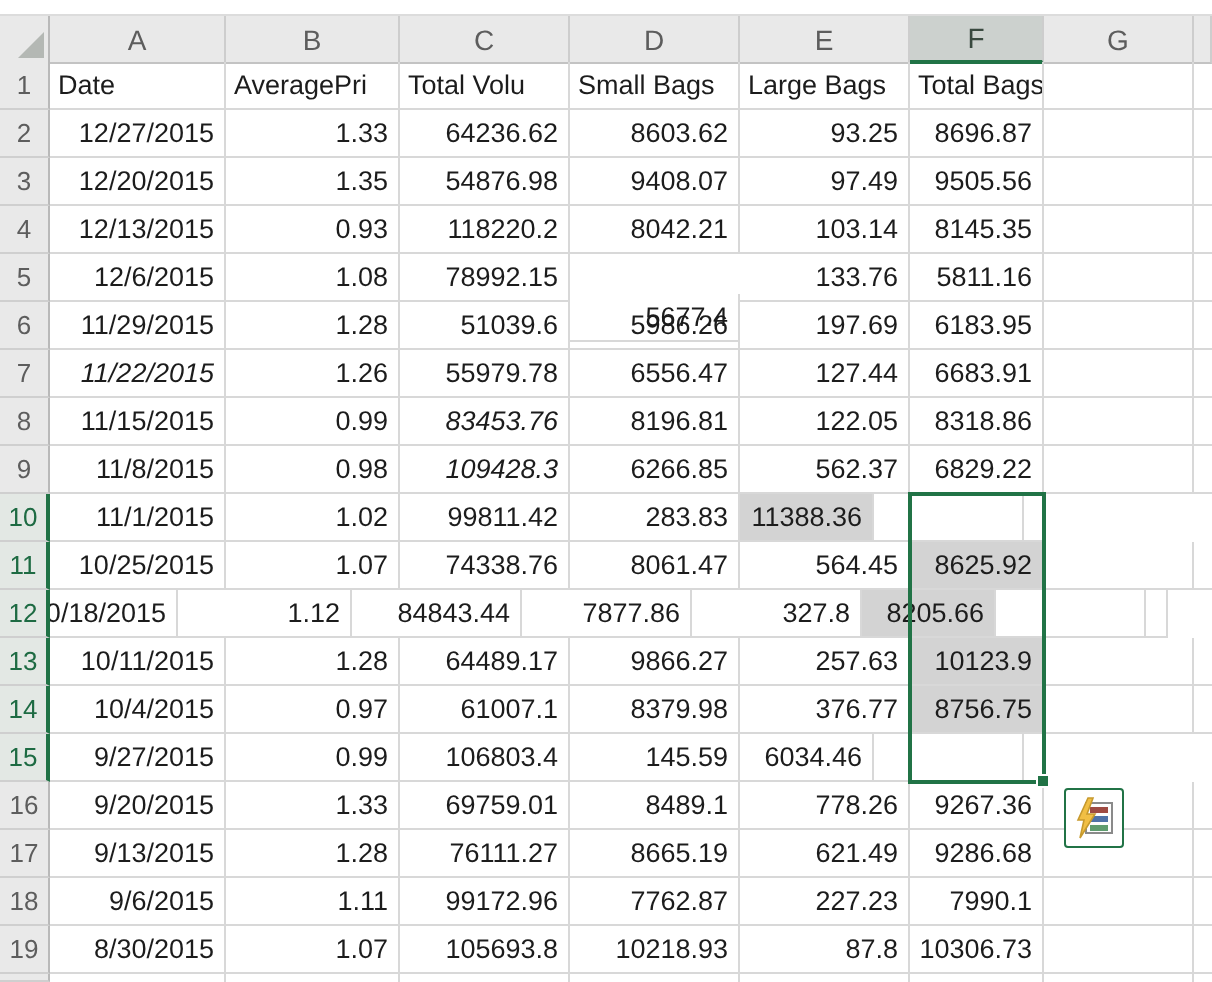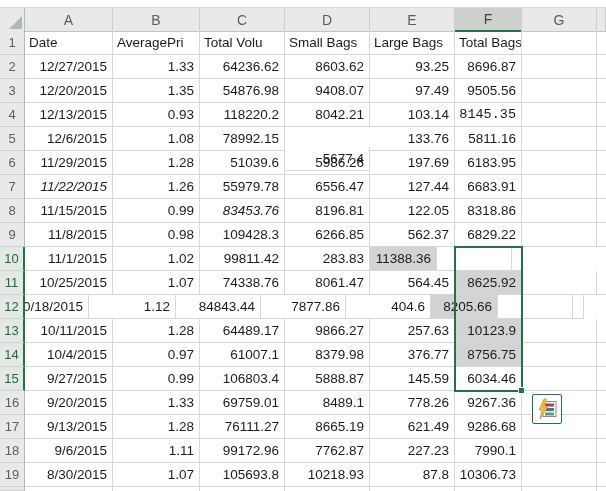--- a/index.html
+++ b/index.html
@@ -134,21 +134,21 @@
         <div class="cell" style="width: 75px;"></div>
         <div class="cell" style="width: 9px;"></div>
       </div>
       <div class="row">
         <div class="row-hdr">4</div>
         <div class="cell" style="width: 88px;">12/13/2015</div>
         <div class="cell" style="width: 87px;">0.93</div>
         <div class="cell" style="width: 85px;">118220.2</div>
         <div class="cell" style="width: 85px;">8042.21</div>
         <div class="cell" style="width: 85px;">103.14</div>
-        <div class="cell" style="width: 67px; font-family: Liberation Mono, monospace;">8145.35</div>
+        <div class="cell" style="width: 67px;">8145.35</div>
         <div class="cell" style="width: 75px;"></div>
         <div class="cell" style="width: 9px;"></div>
       </div>
       <div class="row">
         <div class="row-hdr">5</div>
         <div class="cell" style="width: 88px;">12/6/2015</div>
         <div class="cell" style="width: 87px;">1.08</div>
         <div class="cell" style="width: 85px;">78992.15</div>
         <div class="cell" style="width: 85px; margin-top: 20px;">5677.4</div>
         <div class="cell" style="width: 85px;">133.76</div>
@@ -186,21 +186,21 @@
         <div class="cell" style="width: 85px;">8196.81</div>
         <div class="cell" style="width: 85px;">122.05</div>
         <div class="cell" style="width: 67px;">8318.86</div>
         <div class="cell" style="width: 75px;"></div>
         <div class="cell" style="width: 9px;"></div>
       </div>
       <div class="row">
         <div class="row-hdr">9</div>
         <div class="cell" style="width: 88px;">11/8/2015</div>
         <div class="cell" style="width: 87px;">0.98</div>
-        <div class="cell" style="width: 85px;">109428.3</div>
+        <div class="cell" style="width: 85px; font-style: italic;">109428.3</div>
         <div class="cell" style="width: 85px;">6266.85</div>
         <div class="cell" style="width: 85px;">562.37</div>
         <div class="cell" style="width: 67px;">6829.22</div>
         <div class="cell" style="width: 75px;"></div>
         <div class="cell" style="width: 9px;"></div>
       </div>
       <div class="row">
         <div class="row-hdr sel">10</div>
         <div class="cell" style="width: 88px;">11/1/2015</div>
         <div class="cell" style="width: 87px;">1.02</div>
@@ -220,21 +220,21 @@
         <div class="cell sel-fill" style="width: 67px;">8625.92</div>
         <div class="cell" style="width: 75px;"></div>
         <div class="cell" style="width: 9px;"></div>
       </div>
       <div class="row">
         <div class="row-hdr sel">12</div>
         <div class="cell" style="width: 64px;">10/18/2015</div>
         <div class="cell" style="width: 87px;">1.12</div>
         <div class="cell" style="width: 85px;">84843.44</div>
         <div class="cell" style="width: 85px;">7877.86</div>
-        <div class="cell" style="width: 85px;">404.6</div>
+        <div class="cell" style="width: 85px;">327.8</div>
         <div class="cell sel-fill" style="width: 67px;">8205.66</div>
         <div class="cell" style="width: 75px;"></div>
         <div class="cell" style="width: 9px;"></div>
       </div>
       <div class="row">
         <div class="row-hdr sel">13</div>
         <div class="cell" style="width: 88px;">10/11/2015</div>
         <div class="cell" style="width: 87px;">1.28</div>
         <div class="cell" style="width: 85px;">64489.17</div>
         <div class="cell" style="width: 85px;">9866.27</div>
@@ -252,21 +252,20 @@
         <div class="cell" style="width: 85px;">376.77</div>
         <div class="cell sel-fill" style="width: 67px;">8756.75</div>
         <div class="cell" style="width: 75px;"></div>
         <div class="cell" style="width: 9px;"></div>
       </div>
       <div class="row">
         <div class="row-hdr sel">15</div>
         <div class="cell" style="width: 88px;">9/27/2015</div>
         <div class="cell" style="width: 87px;">0.99</div>
         <div class="cell" style="width: 85px;">106803.4</div>
-        <div class="cell" style="width: 85px;">5888.87</div>
         <div class="cell" style="width: 85px;">145.59</div>
         <div class="cell" style="width: 67px;">6034.46</div>
         <div class="cell" style="width: 75px;"></div>
         <div class="cell" style="width: 9px;"></div>
       </div>
       <div class="row">
         <div class="row-hdr">16</div>
         <div class="cell" style="width: 88px;">9/20/2015</div>
         <div class="cell" style="width: 87px;">1.33</div>
         <div class="cell" style="width: 85px;">69759.01</div>

